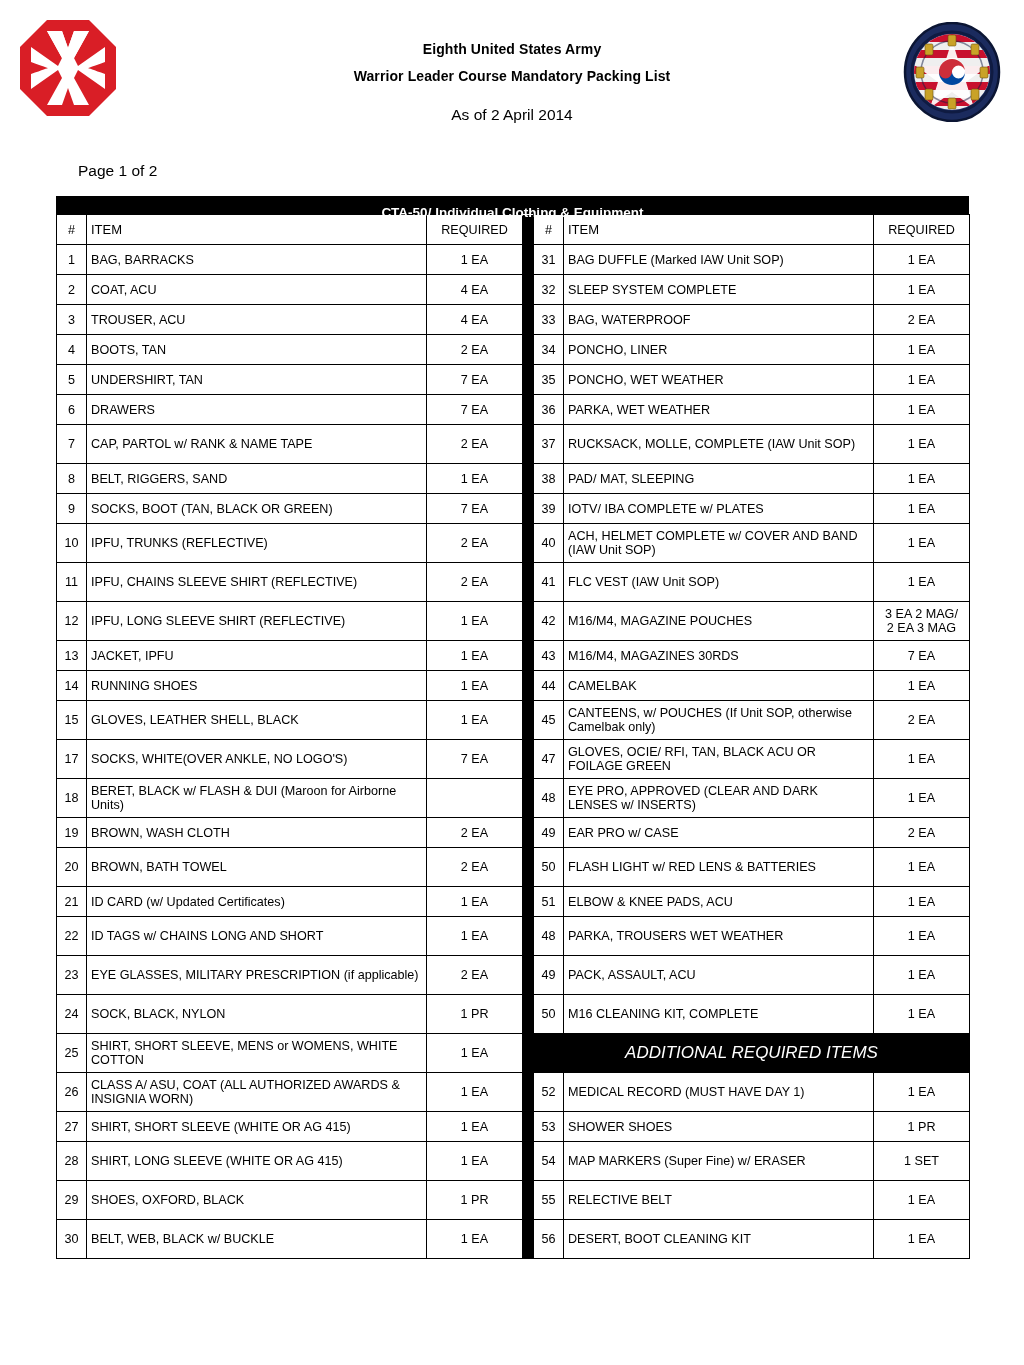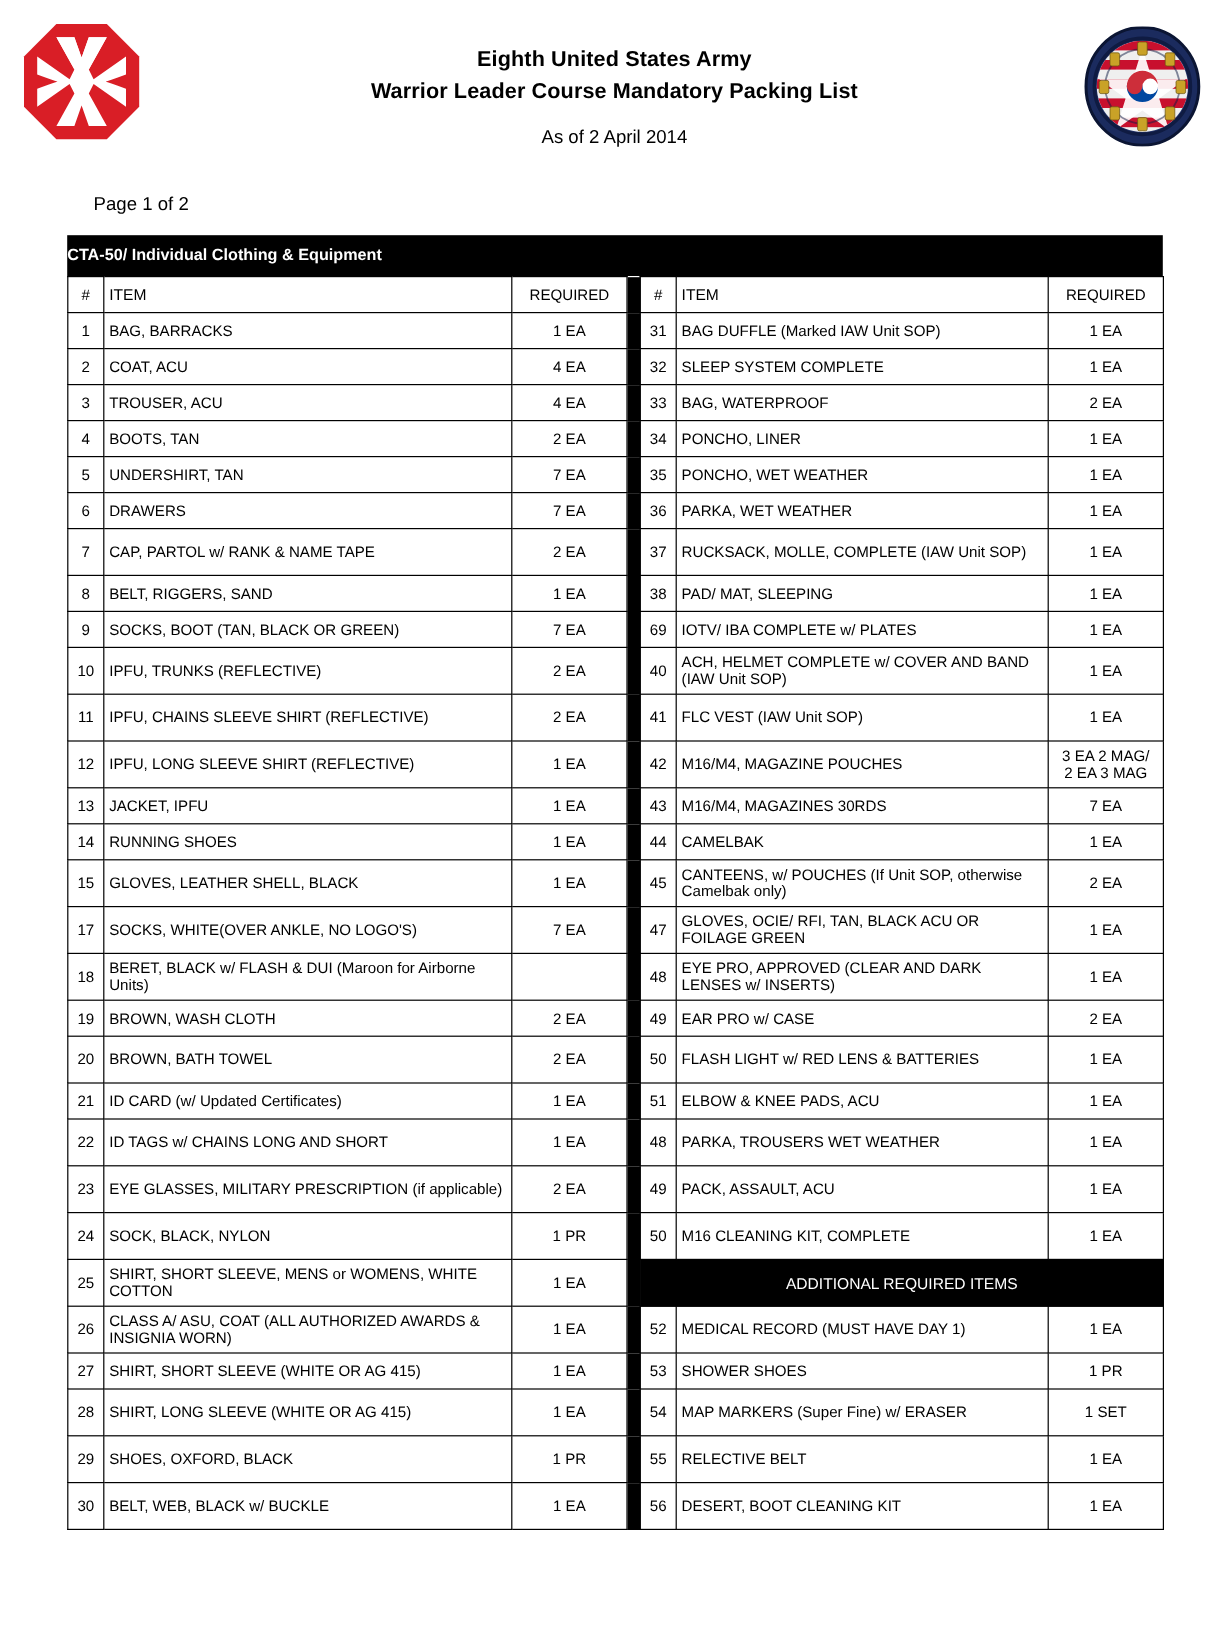--- a/index.html
+++ b/index.html
@@ -36,21 +36,21 @@
     height: 100px;
   }
   .title-block {
     position: absolute;
     left: 150px;
     right: 150px;
     top: 36px;
     text-align: center;
   }
   .title-line {
-    font-size: 18px;
+    font-size: 14px;
     font-weight: bold;
     line-height: 27px;
     letter-spacing: 0.1px;
   }
   .asof-line {
     position: absolute;
     left: 150px;
     right: 150px;
     top: 106px;
     text-align: center;
@@ -66,25 +66,25 @@
   
   .table-wrap {
     position: absolute;
     left: 56px;
     top: 196px;
     width: 913px;
   }
   .banner {
     background: #000000;
     color: #ffffff;
-    text-align: left;
+    text-align: center;
     font-size: 13.5px;
     font-weight: bold;
     line-height: 34px;
-    height: 34px;
+    height: 18px;
   }
   table.pack {
     border-collapse: collapse;
     width: 913px;
     table-layout: fixed;
     font-size: 12.6px;
   }
   table.pack td, table.pack th {
     border: 1px solid #000000;
     padding: 2px 4px;
@@ -124,23 +124,24 @@
     text-align: left;
   }
   .tall td { height: 34px; }
   .row-std td { height: 25px; }
   .topal { vertical-align: top; padding-top: 3px; }
   .subbanner {
     background: #000000 !important;
     color: #ffffff;
     text-align: center;
     font-weight: normal;
-    font-size: 13px;
+    font-size: 17px;
     height: 30px;
     border-color: #000000 !important;
+    font-style: italic;
   }
 </style>
 </head>
 <body>
 
 <div class="doc-header">
 
   <div class="logo-left">
     <svg viewBox="0 0 100 100" width="108" height="100" aria-hidden="true">
       <polygon points="29,2 71,2 98,29 98,71 71,98 29,98 2,71 2,29" fill="#D91E26"></polygon>
@@ -291,21 +292,21 @@
           <td class="gutter"></td>
           <td class="num">38</td>
           <td class="item">PAD/ MAT, SLEEPING</td>
           <td class="req">1 EA</td>
         </tr>
         <tr class="row-std">
           <td class="num">9</td>
           <td class="item">SOCKS, BOOT (TAN, BLACK OR GREEN)</td>
           <td class="req">7 EA</td>
           <td class="gutter"></td>
-          <td class="num">69</td>
+          <td class="num">39</td>
           <td class="item">IOTV/ IBA COMPLETE w/ PLATES</td>
           <td class="req">1 EA</td>
         </tr>
         <tr class="tall">
           <td class="num">10</td>
           <td class="item">IPFU, TRUNKS (REFLECTIVE)</td>
           <td class="req">2 EA</td>
           <td class="gutter"></td>
           <td class="num">40</td>
           <td class="item">ACH, HELMET COMPLETE w/ COVER AND BAND (IAW Unit SOP)</td>

